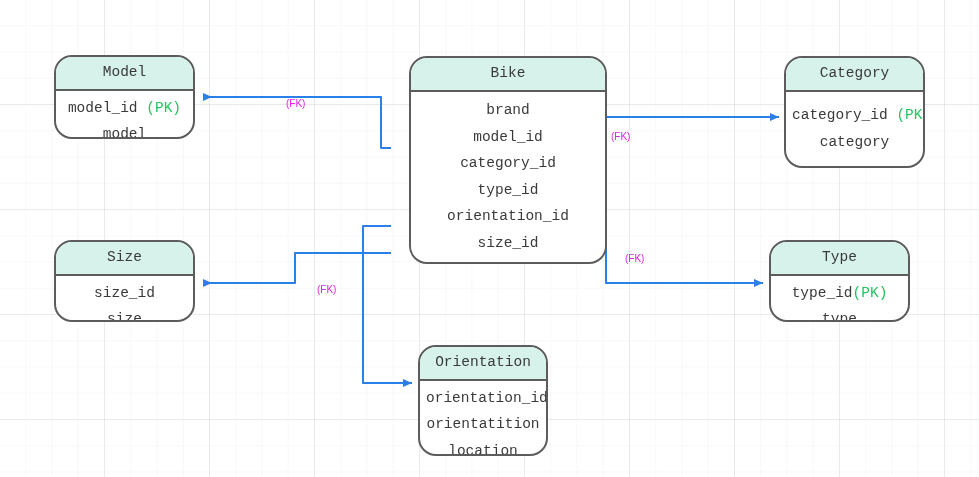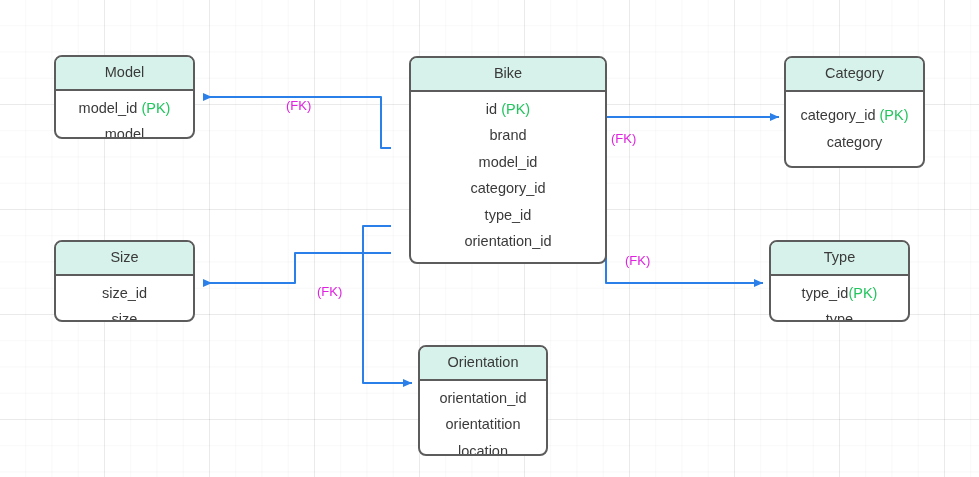--- a/index.html
+++ b/index.html
@@ -35,25 +35,26 @@
     top: 0;
     width: 979px;
     height: 477px;
   }
 
   
   .entity {
     position: absolute;
     box-sizing: border-box;
     border: 2px solid #5c5c5c;
-    border-radius: 8px;
+    border-radius: 18px;
     background: #ffffff;
     overflow: hidden;
     display: flex;
     flex-direction: column;
+    font-family: Liberation Mono, monospace;
   }
   .entity-title {
     background: #d6f2ea;
     color: #3a3a3a;
     font-size: 14.5px;
     text-align: center;
     line-height: 1;
     padding: 8px 4px 9px 4px;
     border-bottom: 2px solid #5c5c5c;
     white-space: nowrap;
@@ -77,21 +78,21 @@
     color: #22c55e;
   }
   .pk-tight {
     color: #22c55e;
   }
 
   
   .fk-label {
     position: absolute;
     color: #e022e0;
-    font-size: 13px;
+    font-size: 10px;
     line-height: 1;
     white-space: nowrap;
   }
 </style>
 </head>
 <body>
 
 <div id="canvas">
 
   <svg id="links" viewBox="0 0 979 477" xmlns="http://www.w3.org/2000/svg">
@@ -130,21 +131,20 @@
     <div class="entity-title">Model</div>
     <div class="entity-fields">
       <div class="field"><span>model_id</span><span class="pk"> (PK)</span></div>
       <div class="field"><span>model</span></div>
     </div>
   </div>
 
   <div class="entity" style="left:391px; top:56px; width:198px; height:208px;margin-left:18px;">
     <div class="entity-title">Bike</div>
     <div class="entity-fields">
-      <div class="field"><span>id</span><span class="pk"> (PK)</span></div>
       <div class="field"><span>brand</span></div>
       <div class="field"><span>model_id</span></div>
       <div class="field"><span>category_id</span></div>
       <div class="field"><span>type_id</span></div>
       <div class="field"><span>orientation_id</span></div>
       <div class="field"><span>size_id</span></div>
     </div>
   </div>
 
   <div class="entity" style="left:784px; top:56px; width:141px; height:112px;">

